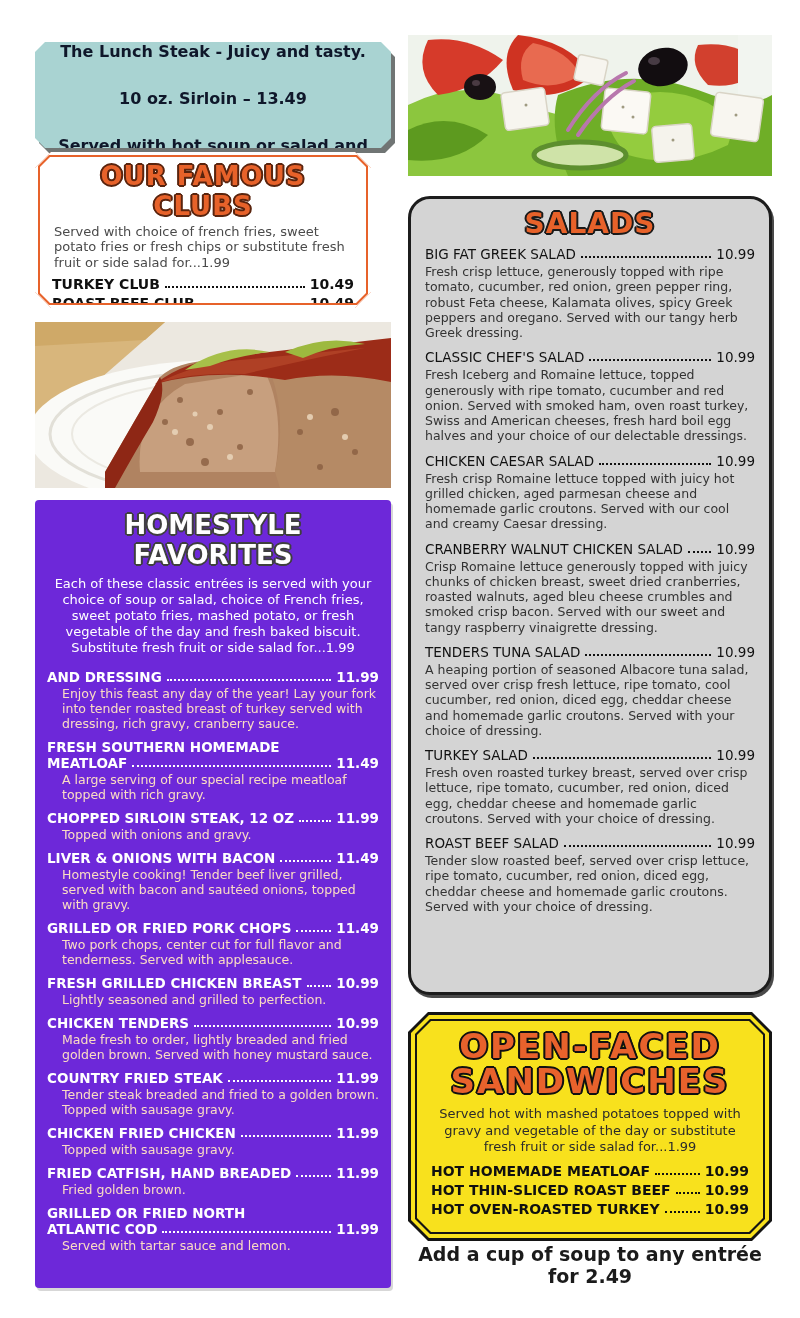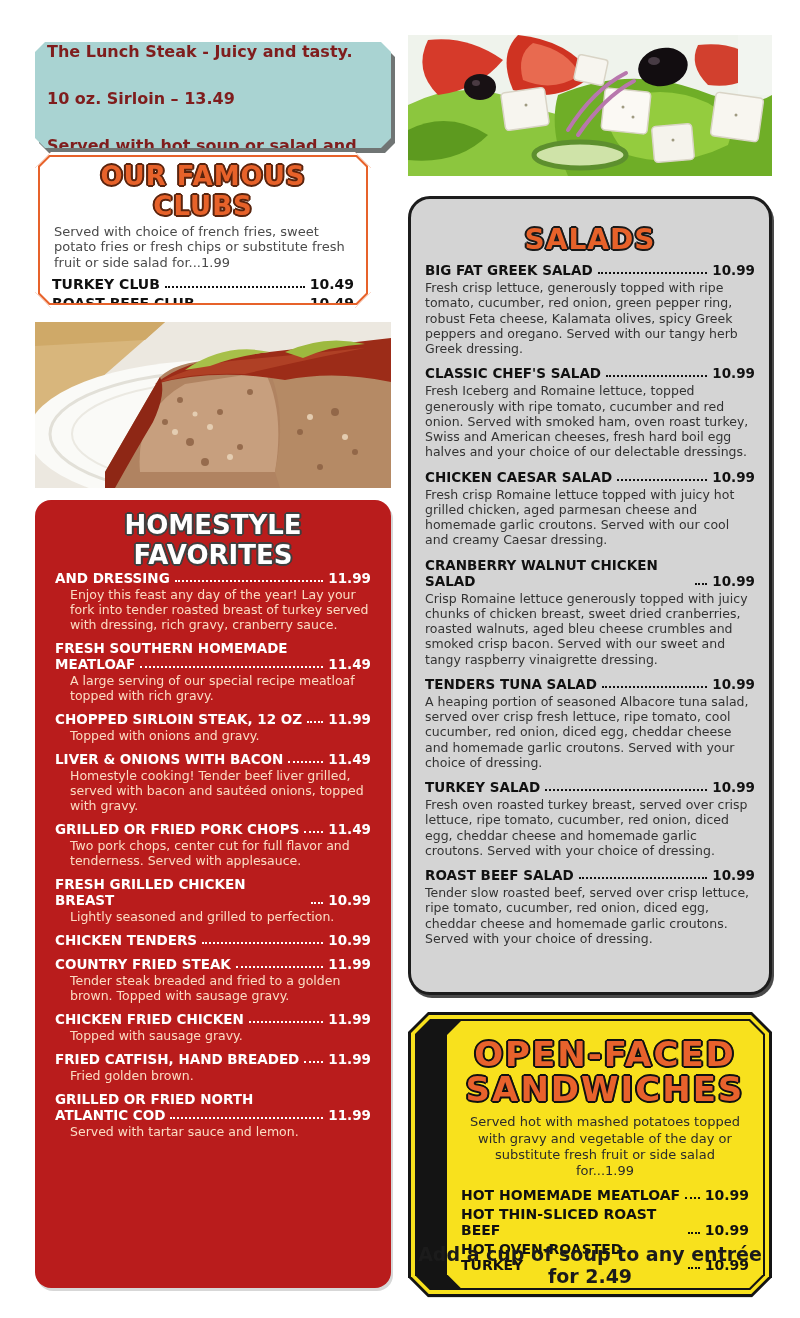--- a/index.html
+++ b/index.html
@@ -8,21 +8,21 @@
 
   
   .cham { clip-path: polygon(var(--c) 0, calc(100% - var(--c)) 0, 100% var(--c),
           100% calc(100% - var(--c)), calc(100% - var(--c)) 100%, var(--c) 100%,
           0 calc(100% - var(--c)), 0 var(--c)); }
 
   
   .lunch-wrap { position:absolute; left:35px; top:42px; width:356px; filter:drop-shadow(4px 5px 0 #707574); }
   .lunch-box { --c:10px; background:#A9D3D2; height:106px; padding:10px 12px;
                display:flex; flex-direction:column; justify-content:center; }
-  .lunch-line { font-size:16px; font-weight:bold; color:#7f1d1d; line-height:1.22;margin-top:27px; }
+  .lunch-line { font-size:16px; font-weight:bold; color:#0f172a; text-align:center; line-height:1.22;margin-top:27px; }
 
   
   .clubs-outer { position:absolute; left:35px; top:152px; width:336px; height:156px;
                  --c:16px; background:#E7622A; padding:0; }
   .clubs-mid   { --c:13px; background:#ffffff; padding:3px; height:100%; }
   .clubs-inner { --c:11px; background:#E7622A; padding:2px; height:100%; }
   .clubs-content { --c:10px; background:#ffffff; height:100%; padding:4px 12px 8px; }
   .clubs-title { font-size:26px; font-weight:bold; letter-spacing:1px; color:#E7622A; text-align:center;
                  text-shadow:2px 0 0 #5a240e,-2px 0 0 #5a240e,0 2px 0 #5a240e,0 -2px 0 #5a240e,
                  1.4px 1.4px 0 #5a240e,-1.4px 1.4px 0 #5a240e,1.4px -1.4px 0 #5a240e,-1.4px -1.4px 0 #5a240e; }
@@ -36,48 +36,48 @@
   .dots { flex:1; border-bottom:2px dotted currentColor; margin:0 5px 4px; min-width:12px; }
   .item-name-line1 { font-weight:bold; }
 
   
   .photo { position:absolute; display:block; }
   #meatloaf-photo { left:35px; top:322px; }
   #salad-photo { left:408px; top:35px; }
 
   
   .homestyle { position:absolute; left:35px; top:500px; width:356px; min-height:788px;
-               background:#b91c1c; border-radius:16px; padding:10px 20px 14px;
+               background:#6d28d9; border-radius:4px; padding:10px 12px 14px;
                box-shadow:2px 3px 0 rgba(140,140,140,0.35); }
   .hs-title { font-size:26px; font-weight:bold; color:#ffffff; text-align:center;
               text-shadow:2px 0 0 #3f3f3f,-2px 0 0 #3f3f3f,0 2px 0 #3f3f3f,0 -2px 0 #3f3f3f,
               1.4px 1.4px 0 #3f3f3f,-1.4px 1.4px 0 #3f3f3f,1.4px -1.4px 0 #3f3f3f,-1.4px -1.4px 0 #3f3f3f; }
   .hs-intro { font-size:13px; color:#ffffff; text-align:center; line-height:1.24; margin:6px 2px 12px; }
   .hs-item { color:#ffffff; margin-bottom:8px; }
   .hs-item .item-name, .hs-item .item-price, .hs-item .item-name-line1 { font-size:13.5px; font-weight:bold; }
   .hs-item .item-desc { font-size:12.5px; color:#FBDCC3; line-height:1.2; padding-left:15px; margin-top:1px; }
 
   
   .salads { position:absolute; left:408px; top:196px; width:364px; height:799px;
             background:#D4D4D4; border:3px solid #1c1c1c; border-radius:22px;
-            box-shadow:2px 3px 0 #4a4a4a; padding:24px 14px; overflow:hidden; }
+            box-shadow:2px 3px 0 #4a4a4a; padding:8px 14px; overflow:hidden; }
   .salads-title { font-size:28px; font-weight:bold; letter-spacing:1px; color:#E7622A; text-align:center;
               text-shadow:2px 0 0 #1a1a1a,-2px 0 0 #1a1a1a,0 2px 0 #1a1a1a,0 -2px 0 #1a1a1a,
               1.4px 1.4px 0 #1a1a1a,-1.4px 1.4px 0 #1a1a1a,1.4px -1.4px 0 #1a1a1a,-1.4px -1.4px 0 #1a1a1a;
               margin-bottom:6px; }
   .salad-item { color:#111111; margin-bottom:9px; }
-  .salad-item .item-name, .salad-item .item-price { font-size:13.5px; font-weight:bold; }
+  .salad-item .item-name, .salad-item .item-price { font-size:13.5px; font-weight:normal; }
   .salad-item .item-desc { font-size:12.5px; color:#333333; line-height:1.22; margin-top:2px; }
 
   
   .of-outer { position:absolute; left:408px; top:1012px; width:364px; --c:20px; background:#141414; padding:3px;
               filter:drop-shadow(3px 4px 0 #8a8a8a); }
   .of-l2 { --c:18px; background:#F8E11D; padding:4px; }
   .of-l3 { --c:15px; background:#141414; padding:2px; }
-  .of-content { --c:14px; background:#F8E11D; padding:16px 14px 12px;margin-left:30px; }
+  .of-content { --c:14px; background:#F8E11D; padding:8px 14px 12px; }
   .of-title { font-size:34px; font-weight:bold; letter-spacing:2px; line-height:1.02; color:#E8622C; text-align:center;
               text-shadow:2px 0 0 #111,-2px 0 0 #111,0 2px 0 #111,0 -2px 0 #111,
               1.4px 1.4px 0 #111,-1.4px 1.4px 0 #111,1.4px -1.4px 0 #111,-1.4px -1.4px 0 #111; }
   .of-intro { font-size:13px; color:#2b2b2b; text-align:center; line-height:1.25; margin:8px 4px 8px; }
   .of-item { color:#101010; margin-bottom:3px; }
   .of-item .item-name, .of-item .item-price { font-size:14px; font-weight:bold; }
 
   
   .footer-note { position:absolute; left:400px; top:1243px; width:380px; text-align:center;
                  font-size:19px; font-weight:bold; color:#1b1b1b; }
@@ -162,20 +162,21 @@
     </g>
     <path d="M120 62 Q150 38 200 34 L356 16 L356 60 Q300 48 250 58 Q180 46 120 62 Z" fill="#9C2C18"></path>
     <path d="M125 60 Q160 42 205 38 L330 26 Q260 40 210 52 Q160 50 125 60 Z" fill="#B8492B" opacity="0.7"></path>
     <path d="M70 150 L125 55 Q132 70 118 100 Q100 130 80 166 L70 166 Z" fill="#8E2715"></path>
     <path d="M150 48 Q190 20 235 30 Q200 34 175 44 Z" fill="#A7C049"></path>
     <path d="M250 30 Q290 12 330 22 Q295 24 268 36 Z" fill="#9DB93F"></path>
   </svg>
 
   <div class="homestyle">
     <div class="hs-title">HOMESTYLE FAVORITES</div>
+    <div class="hs-intro">Each of these classic entrées is served with your choice of soup or salad, choice of French fries, sweet potato fries, mashed potato, or fresh vegetable of the day and fresh baked biscuit. Substitute fresh fruit or side salad for...1.99</div>
     <div>
         <div class="hs-item">
           <div class="item-line">
             <span class="item-name">AND DRESSING</span>
             <span class="dots"></span>
             <span class="item-price">11.99</span>
           </div>
           <div class="item-desc">Enjoy this feast any day of the year! Lay your fork into tender roasted breast of turkey served with dressing, rich gravy, cranberry sauce.</div>
         </div>
         <div class="hs-item">
@@ -218,20 +219,21 @@
             <span class="item-price">10.99</span>
           </div>
           <div class="item-desc">Lightly seasoned and grilled to perfection.</div>
         </div>
         <div class="hs-item">
           <div class="item-line">
             <span class="item-name">CHICKEN TENDERS</span>
             <span class="dots"></span>
             <span class="item-price">10.99</span>
           </div>
+          <div class="item-desc">Made fresh to order, lightly breaded and fried golden brown. Served with honey mustard sauce.</div>
         </div>
         <div class="hs-item">
           <div class="item-line">
             <span class="item-name">COUNTRY FRIED STEAK</span>
             <span class="dots"></span>
             <span class="item-price">11.99</span>
           </div>
           <div class="item-desc">Tender steak breaded and fried to a golden brown. Topped with sausage gravy.</div>
         </div>
         <div class="hs-item">

